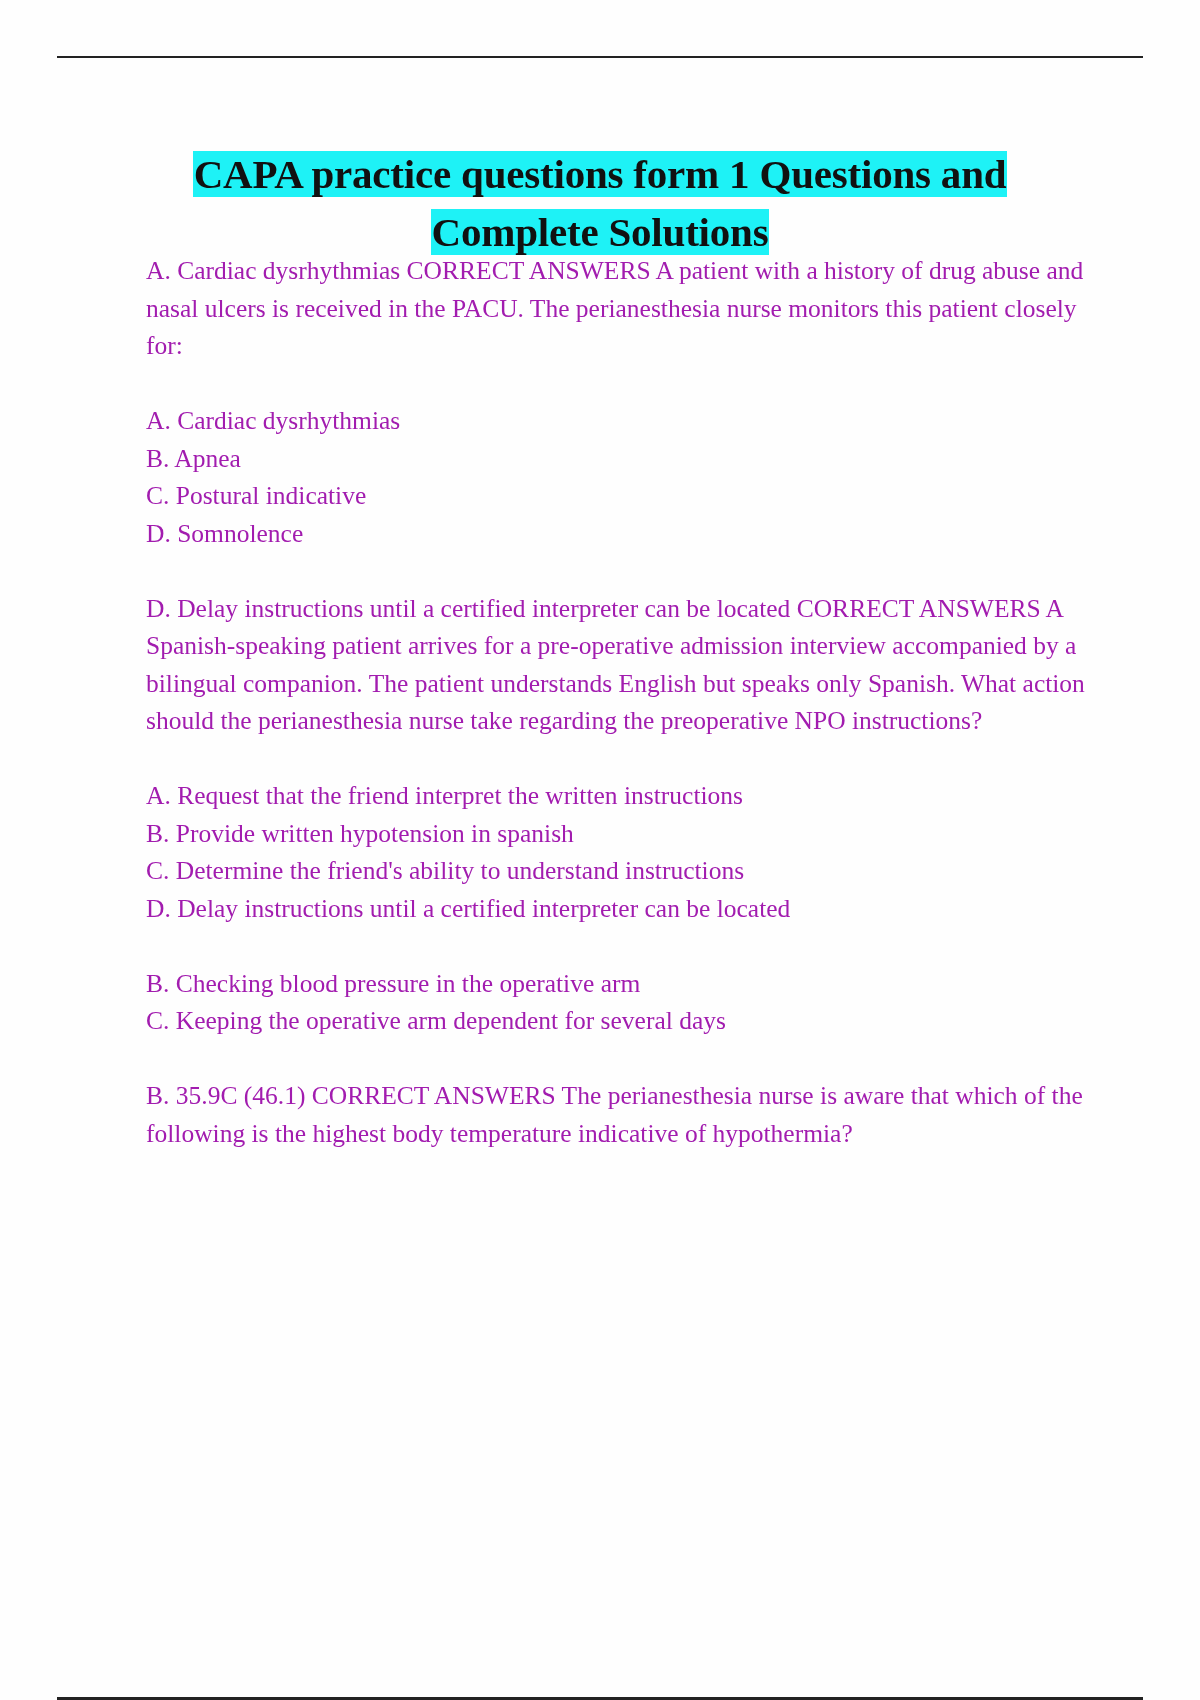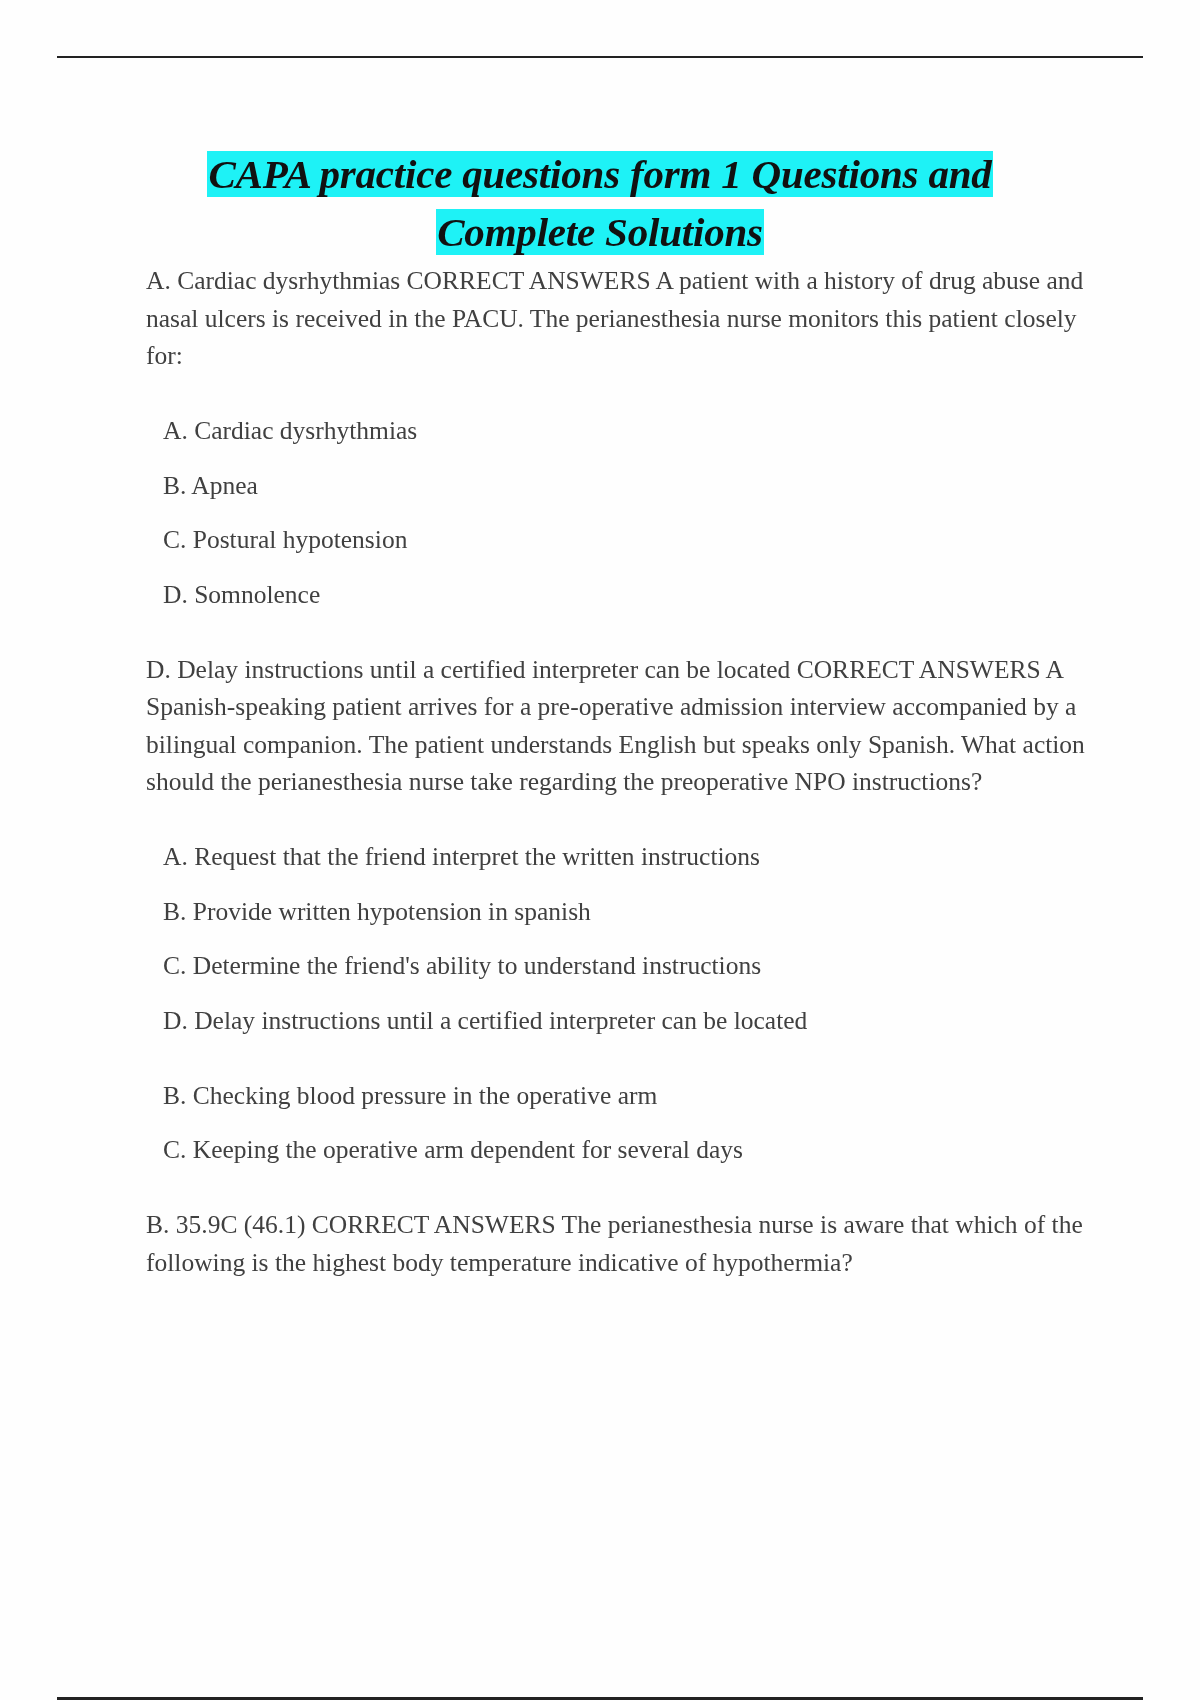--- a/index.html
+++ b/index.html
@@ -41,63 +41,62 @@
       font-size: 41px;
       line-height: 58px;
       margin: 0;
       color: #111;
       letter-spacing: -0.2px;
     }
     .title .hl {
       background: #1ef2f6;
       padding: 0 1px;
       box-decoration-break: clone;
-      font-style: italic;
       -webkit-box-decoration-break: clone;
     }
     .content {
       position: absolute;
       left: 146px;
-      top: 262px;
+      top: 252px;
       width: 950px;
       font-size: 25.5px;
       line-height: 37.5px;
-      color: #404040;
+      color: #a21caf;
     }
     .stem {
       margin: 0 0 37.5px 0;
     }
     .options {
       list-style: none;
       margin: 0 0 37.5px 0;
       padding: 0;
     }
     .options li {
-      margin: 17px;
+      margin: 0;
       padding: 0;
     }
   </style>
 </head>
 <body>
 
 <div class="rule-top"></div>
 
 <h1 class="title">
   <span class="hl">CAPA practice questions form 1 Questions and</span><br>
   <span class="hl">Complete Solutions</span>
 </h1>
 
 <div class="content">
 
   <section>
     <p class="stem">A. Cardiac dysrhythmias CORRECT ANSWERS A patient with a history of drug abuse and nasal ulcers is received in the PACU. The perianesthesia nurse monitors this patient closely for:</p>
     <ul class="options">
       <li>A. Cardiac dysrhythmias</li>
       <li>B. Apnea</li>
-      <li>C. Postural hypotension</li>
+      <li>C. Postural indicative</li>
       <li>D. Somnolence</li>
     </ul>
   </section>
 
   <section>
     <p class="stem">D. Delay instructions until a certified interpreter can be located CORRECT ANSWERS A Spanish-speaking patient arrives for a pre-operative admission interview accompanied by a bilingual companion. The patient understands English but speaks only Spanish. What action should the perianesthesia nurse take regarding the preoperative NPO instructions?</p>
     <ul class="options">
       <li>A. Request that the friend interpret the written instructions</li>
       <li>B. Provide written hypotension in spanish</li>
       <li>C. Determine the friend's ability to understand instructions</li>

